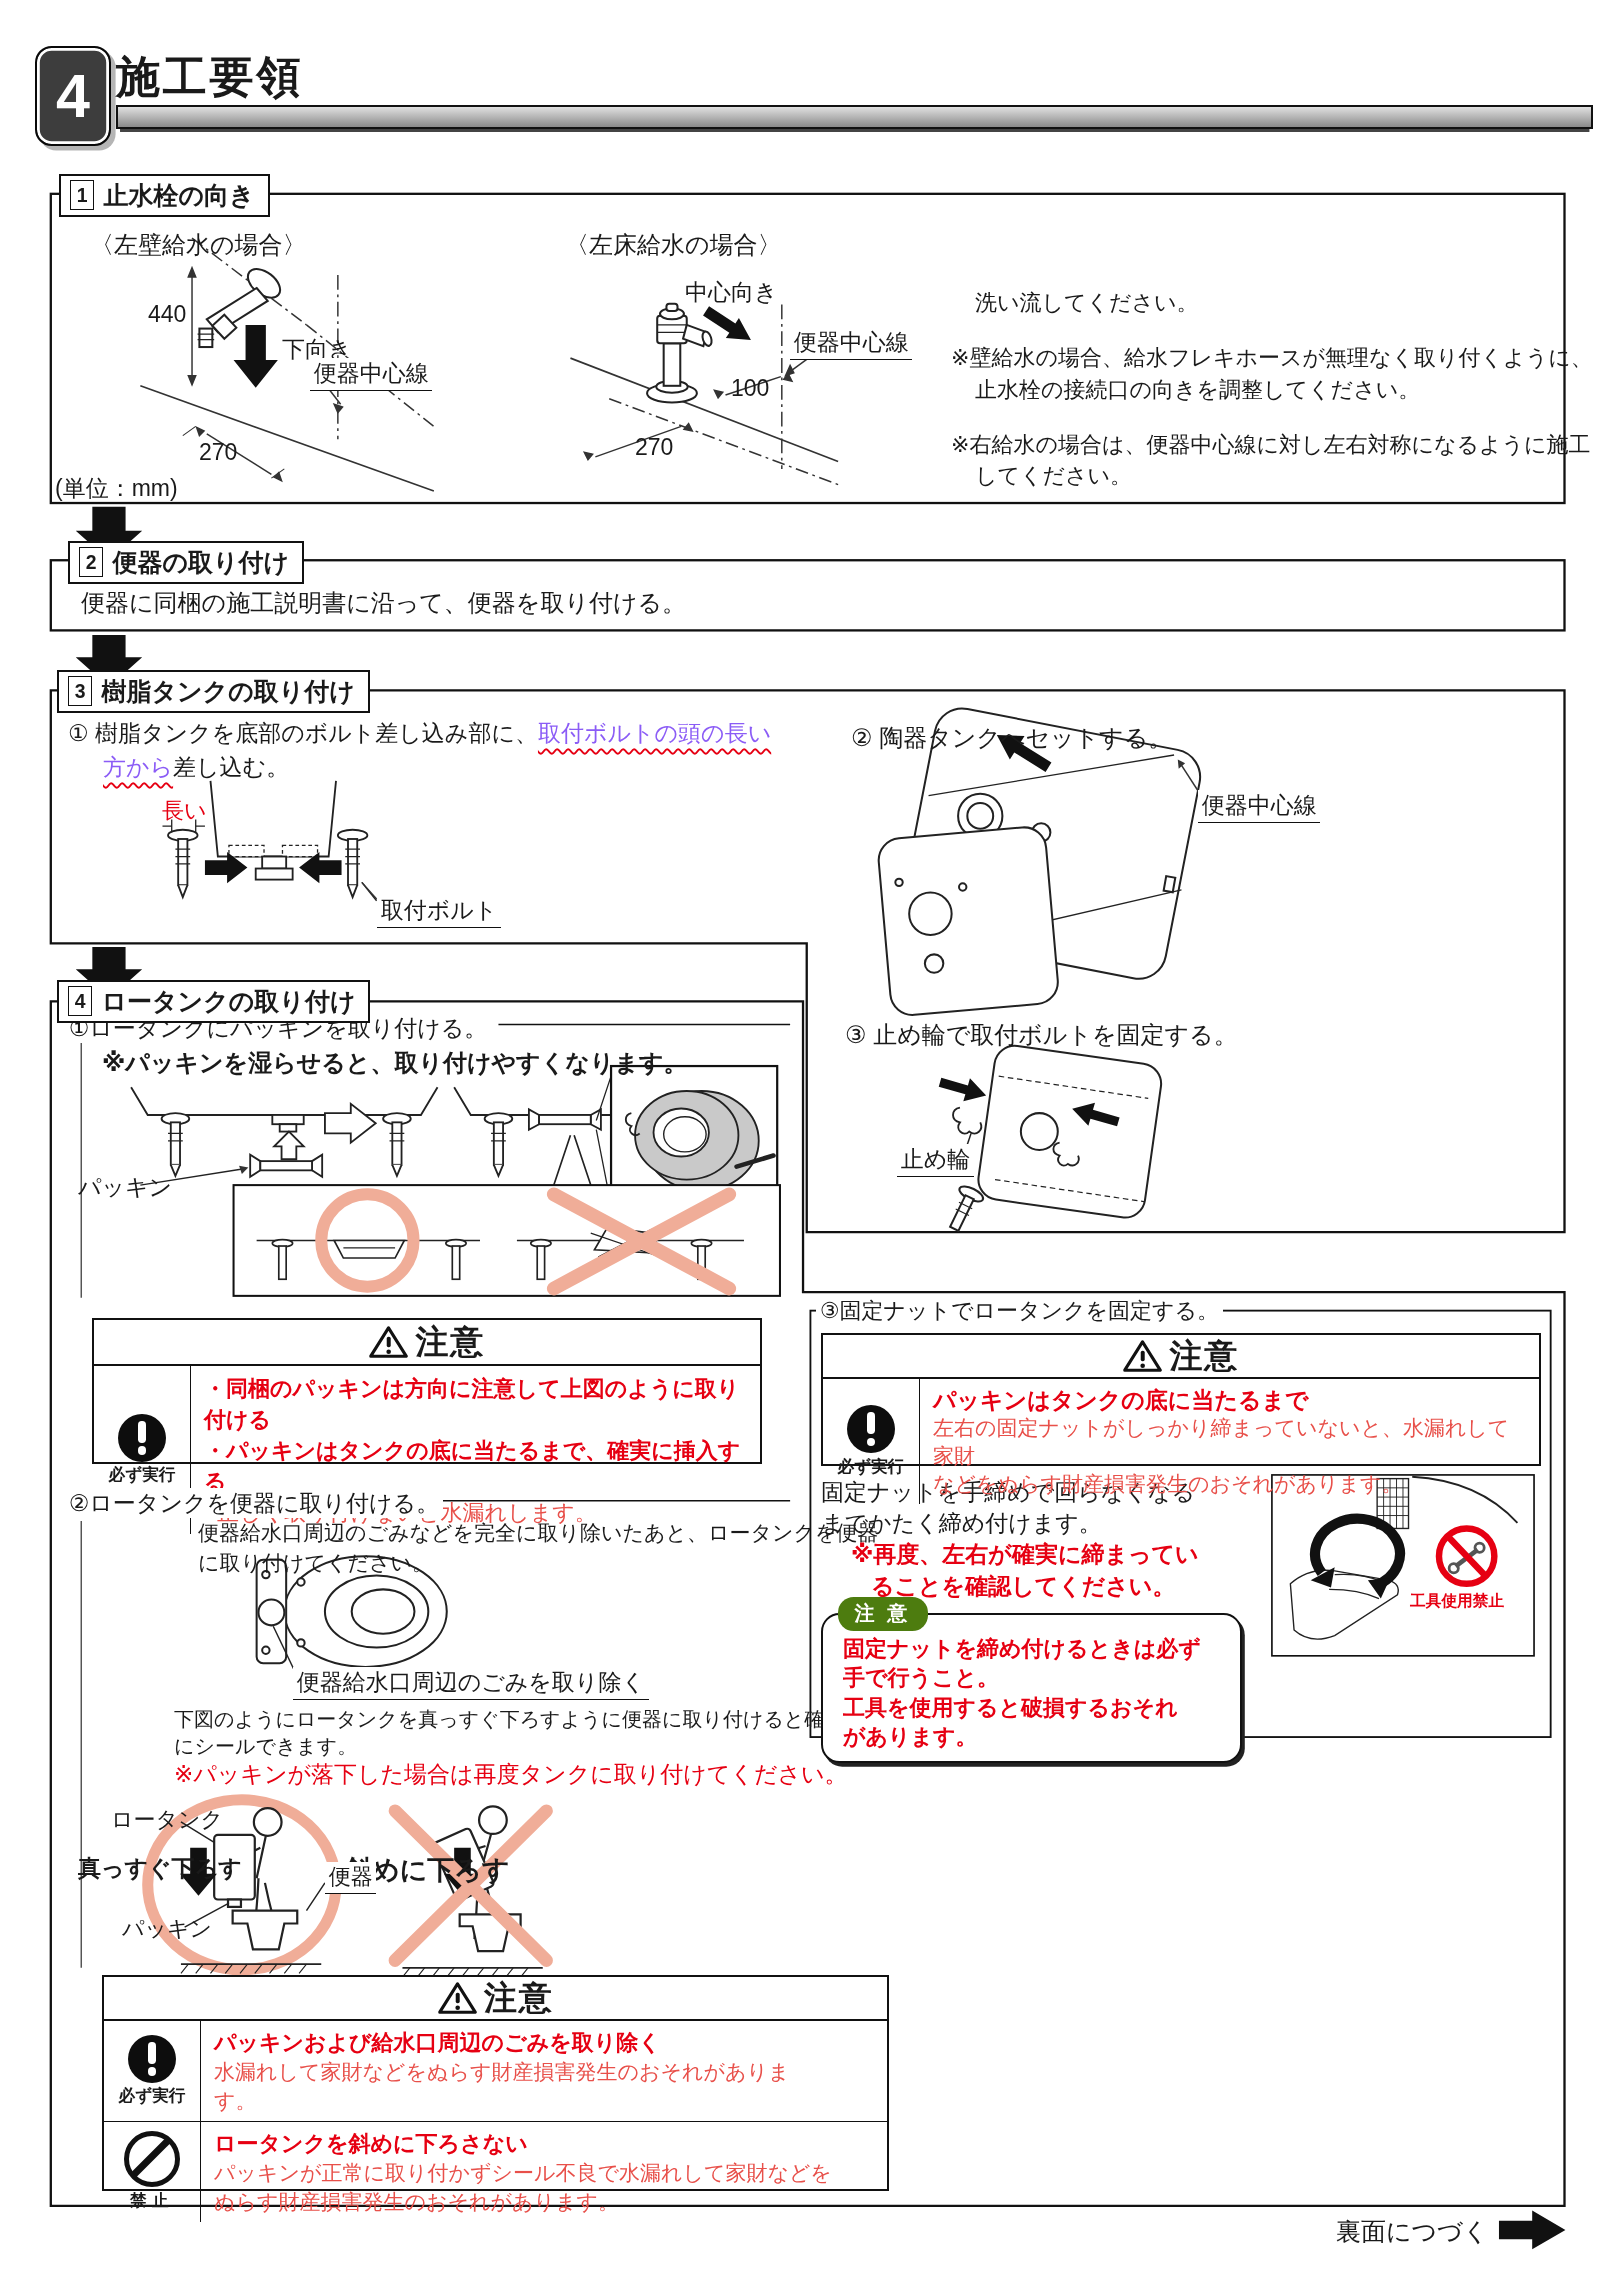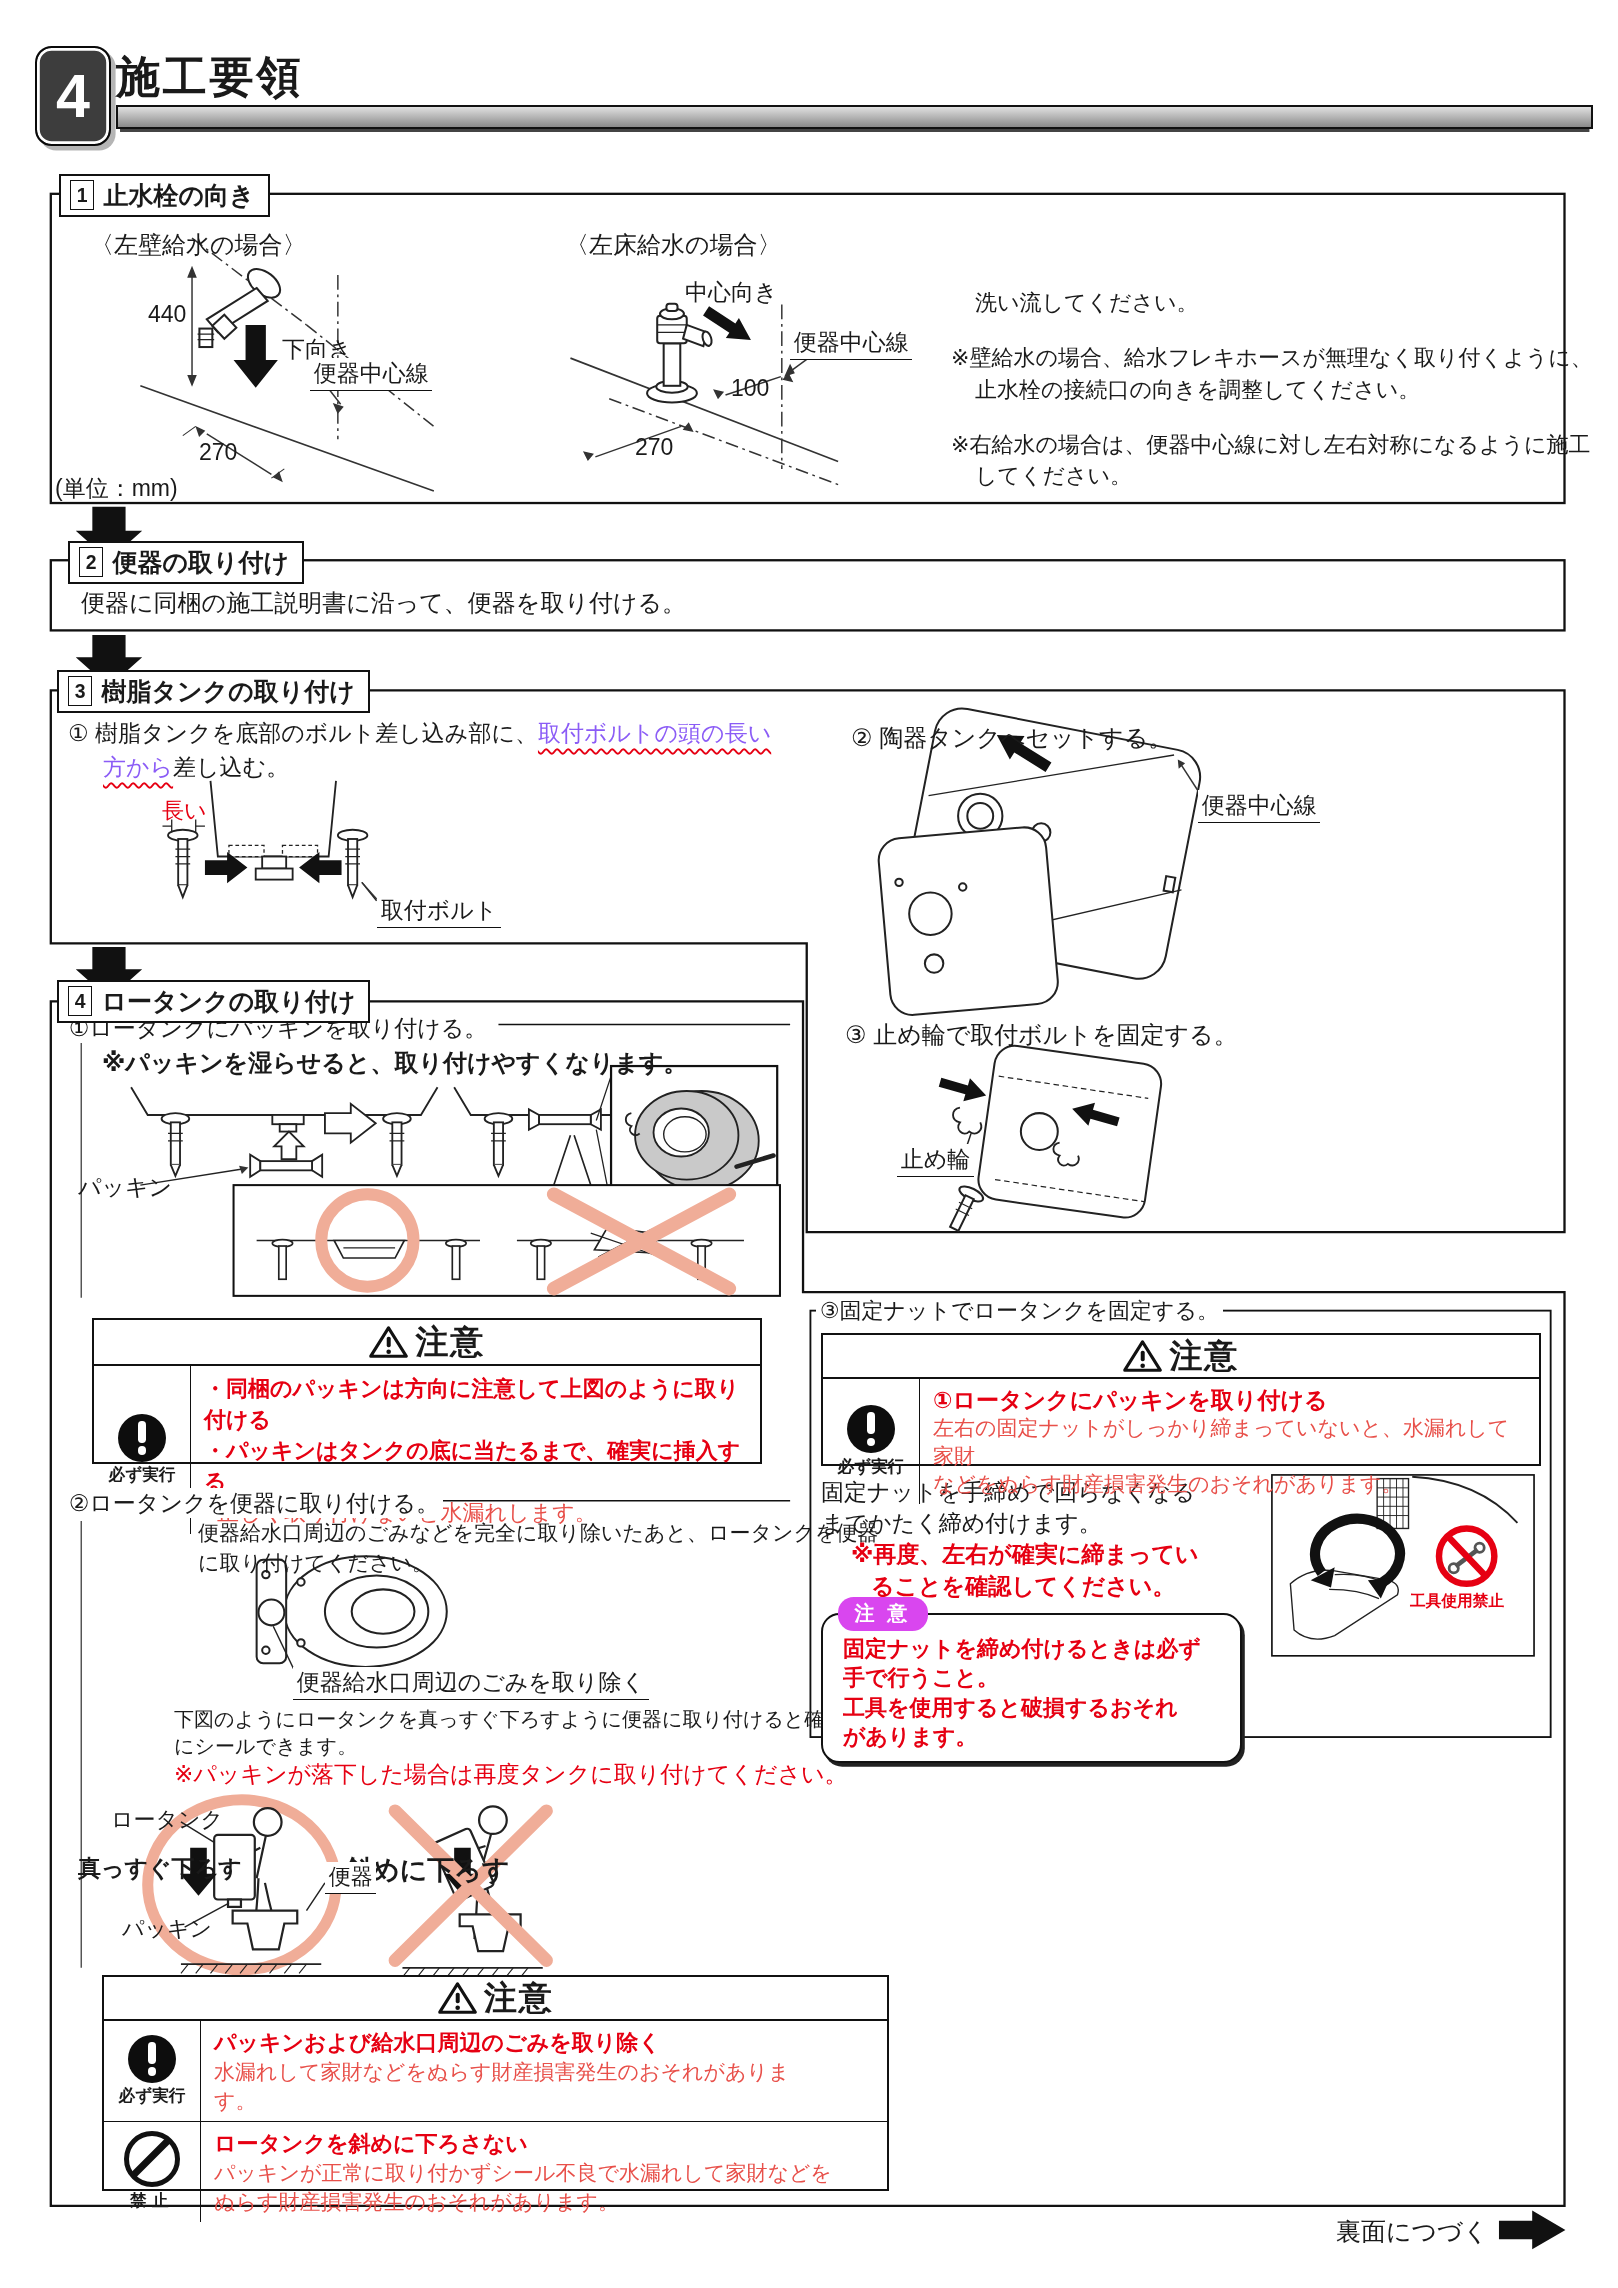--- a/index.html
+++ b/index.html
@@ -31,21 +31,21 @@
   .mand{width:48px;height:48px;border-radius:50%;background:#0d0d0d;display:flex;flex-direction:column;
         align-items:center;justify-content:center;}
   .mand i{display:block;width:8.3px;height:22px;background:#fff;border-radius:3.7px;}
   .mand b{display:block;width:8.3px;height:8.3px;background:#fff;border-radius:50%;margin-top:3.7px;}
   .iconlabel{font-size:16.6px;font-weight:bold;margin-top:2.8px;}
   .ban{width:46px;height:46px;border:5.5px solid #111;border-radius:50%;position:relative;}
   .ban:after{content:"";position:absolute;left:-3.7px;top:17.5px;width:52px;height:6.5px;background:#111;
              transform:rotate(-45deg);}
   .notebox{position:absolute;border:2.8px solid #111;border-radius:18.5px;background:#fff;z-index:3;
            box-shadow:2.8px 3.7px 0 #222;}
-  .notetab{position:absolute;top:-18.5px;left:14.8px;background:#d946ef;color:#fff;font-weight:bold;
+  .notetab{position:absolute;top:-18.5px;left:14.8px;background:#4d7c0f;color:#fff;font-weight:bold;
            font-size:20px;padding:3.7px 16.6px;border-radius:15.7px;letter-spacing:3.7px;}
   svg{position:absolute;left:0;top:0;z-index:1;}
 </style>
 </head>
 <body>
 
 <div id="page">
 
   <svg width="1619" height="2289" viewBox="0 0 1754 2480">
     <defs></defs>
@@ -466,21 +466,21 @@
     </div>
     <div class="c-body">
       <div class="c-icons">
         <span class="mand">
             <i></i>
             <b></b>
           </span>
         <span class="iconlabel">必ず実行</span>
       </div>
       <div class="c-text" style="font-size:21px;line-height:28px;">
-        <div class="red bold" style="font-size:23px;">①ロータンクにパッキンを取り付ける</div>
+        <div class="red bold" style="font-size:23px;">パッキンはタンクの底に当たるまで</div>
         <div class="red2">左右の固定ナットがしっかり締まっていないと、水漏れして家財</div>
         <div class="red2">などをぬらす財産損害発生のおそれがあります。</div>
       </div>
     </div>
   </div>
 
   <div class="txt" style="left:821px;top:1477px;font-size:23px;z-index:2;">固定ナットを手締めで回らなくなる</div>
   <div class="txt" style="left:821px;top:1508px;font-size:23px;z-index:2;">までかたく締め付けます。</div>
   <div class="txt red bold" style="left:851px;top:1539px;font-size:23px;z-index:2;">※再度、左右が確実に締まってい</div>
   <div class="txt red bold" style="left:871px;top:1571px;font-size:23px;z-index:2;">ることを確認してください。</div>

